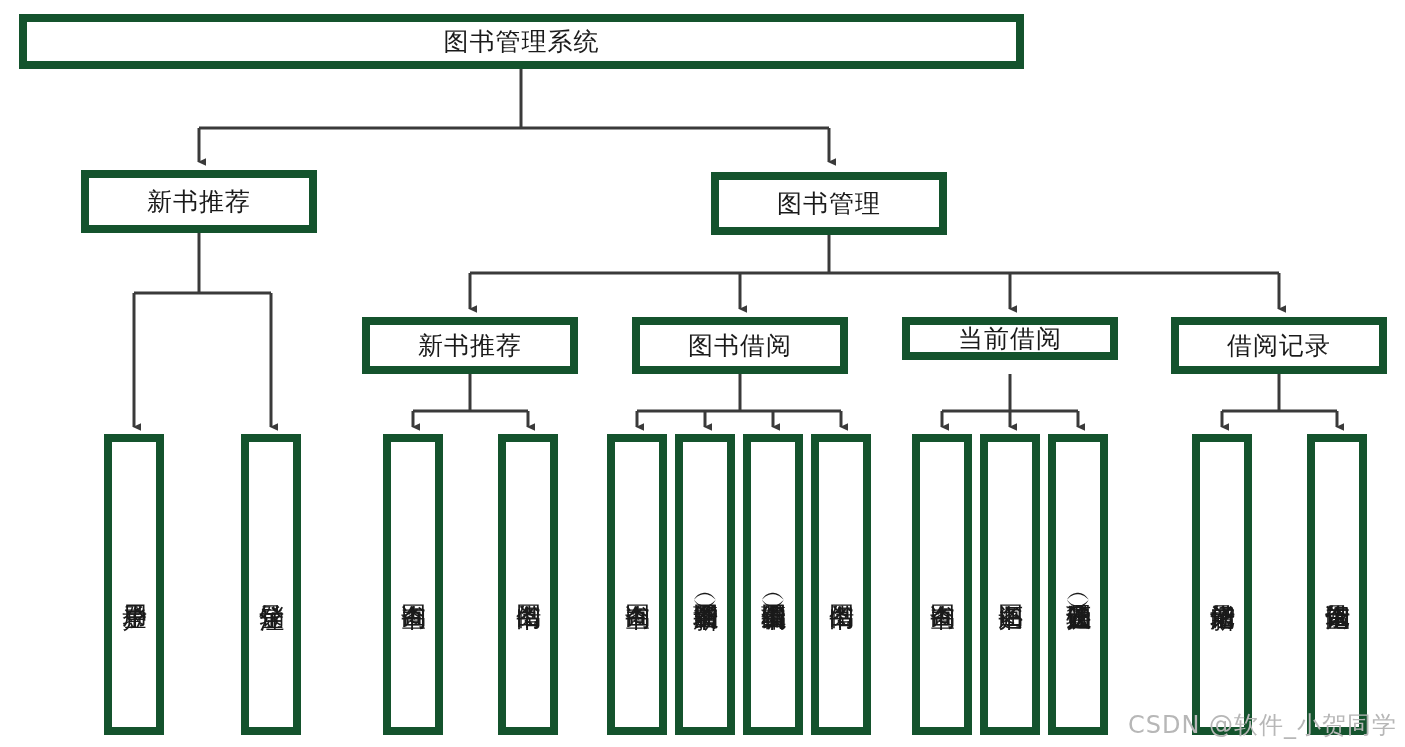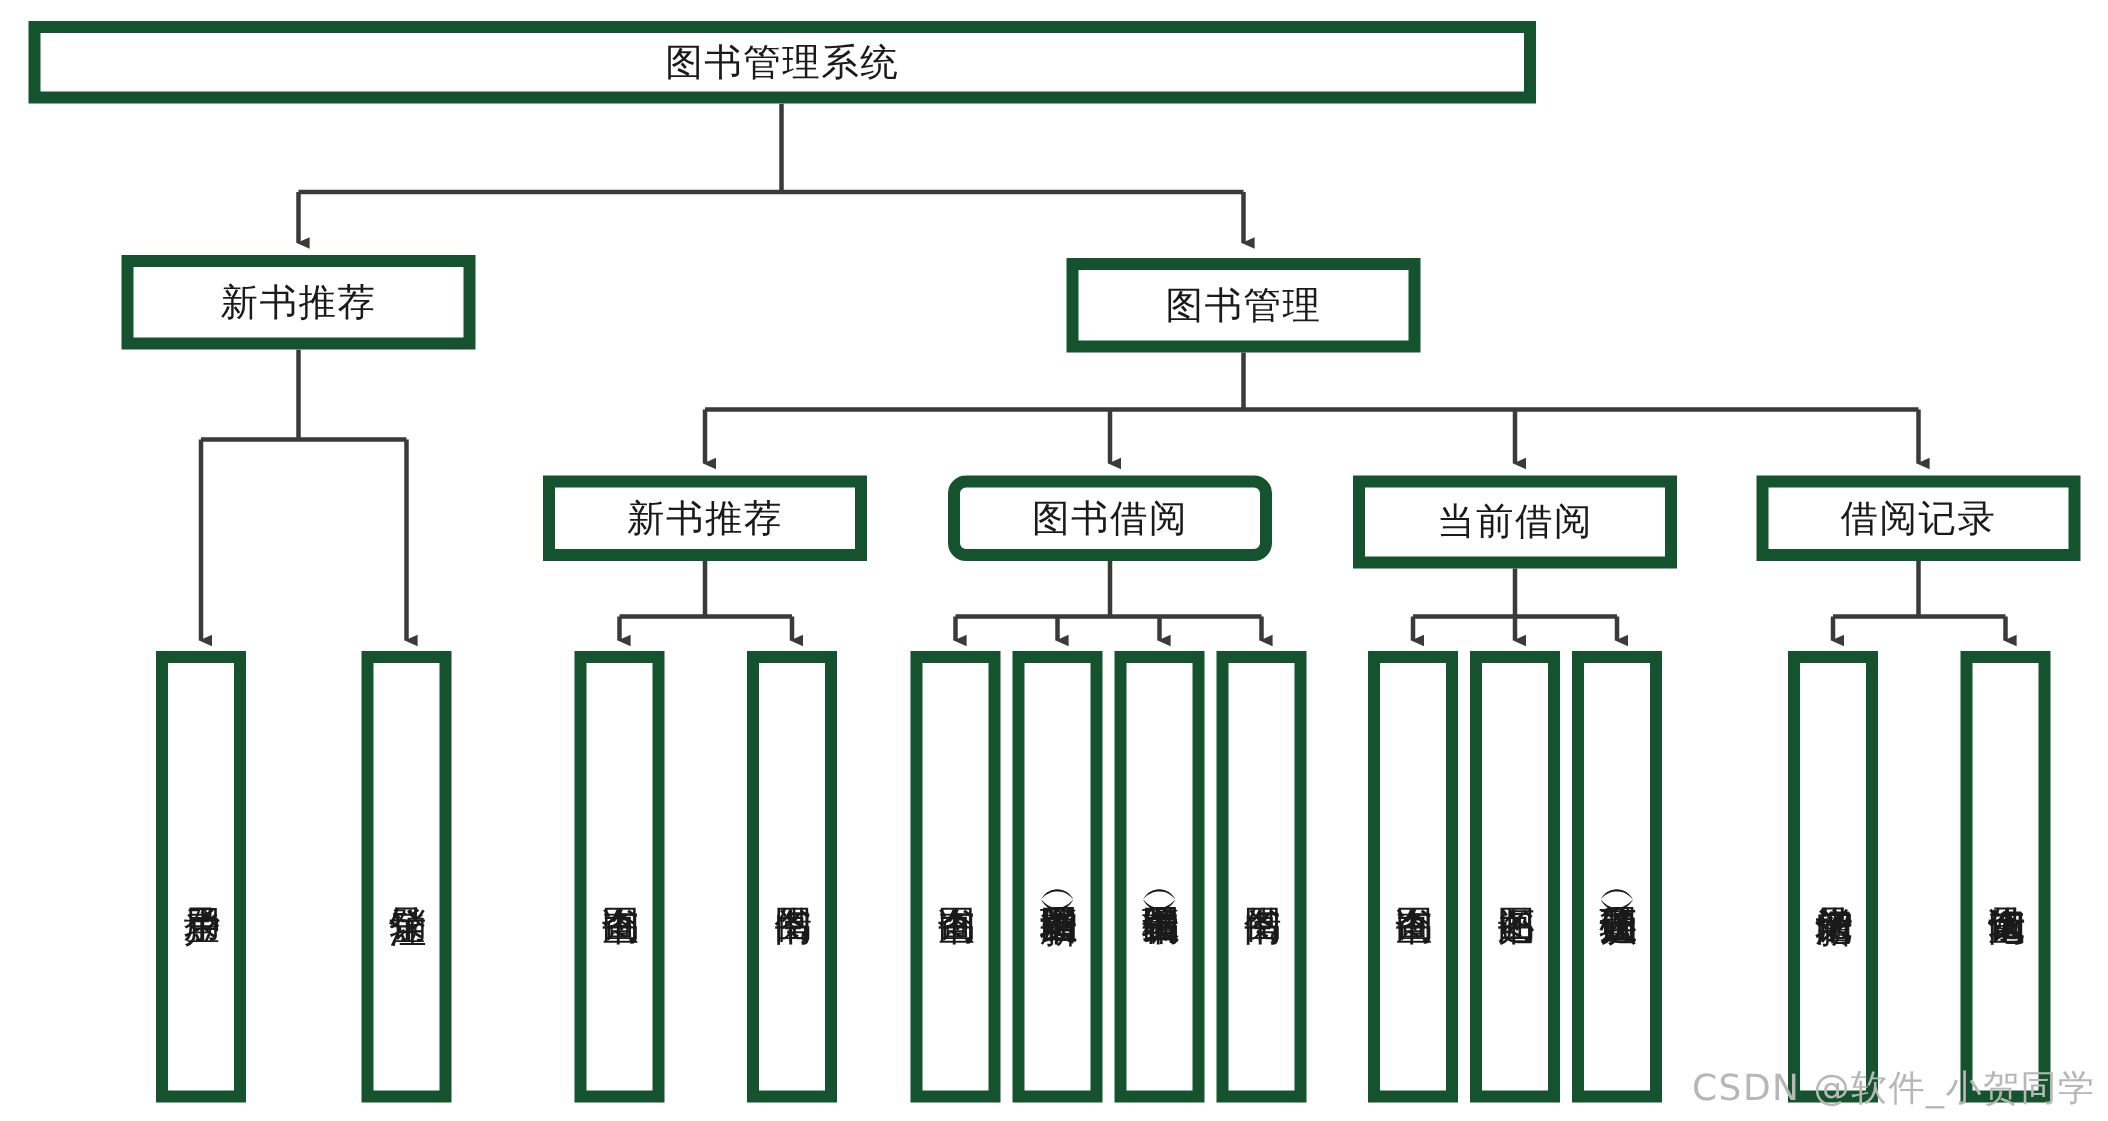--- a/index.html
+++ b/index.html
@@ -129,24 +129,24 @@
   <div class="node horiz" style="left:81px; top:170px; width:236px; height:63px;">
     <span>新书推荐</span>
   </div>
   <div class="node horiz" style="left:711px; top:172px; width:236px; height:63px;">
     <span>图书管理</span>
   </div>
 
   <div class="node horiz" style="left:362px; top:317px; width:216px; height:57px;">
     <span>新书推荐</span>
   </div>
-  <div class="node horiz" style="left:632px; top:317px; width:216px; height:57px;border-radius:12px;">
+  <div class="node horiz" style="left:632px; top:317px; width:216px; height:57px;">
     <span>图书借阅</span>
   </div>
-  <div class="node horiz" style="left:902px; top:317px; width:216px; height:62px;">
+  <div class="node horiz" style="left:902px; top:317px; width:216px; height:43px;">
     <span>当前借阅</span>
   </div>
   <div class="node horiz" style="left:1171px; top:317px; width:216px; height:57px;">
     <span>借阅记录</span>
   </div>
 
   <div class="node vert" style="left:104px; top:434px; width:60px; height:301px;">
     <span class="vtext">用户登录</span>
   </div>
   <div class="node vert" style="left:241px; top:434px; width:60px; height:301px;">

